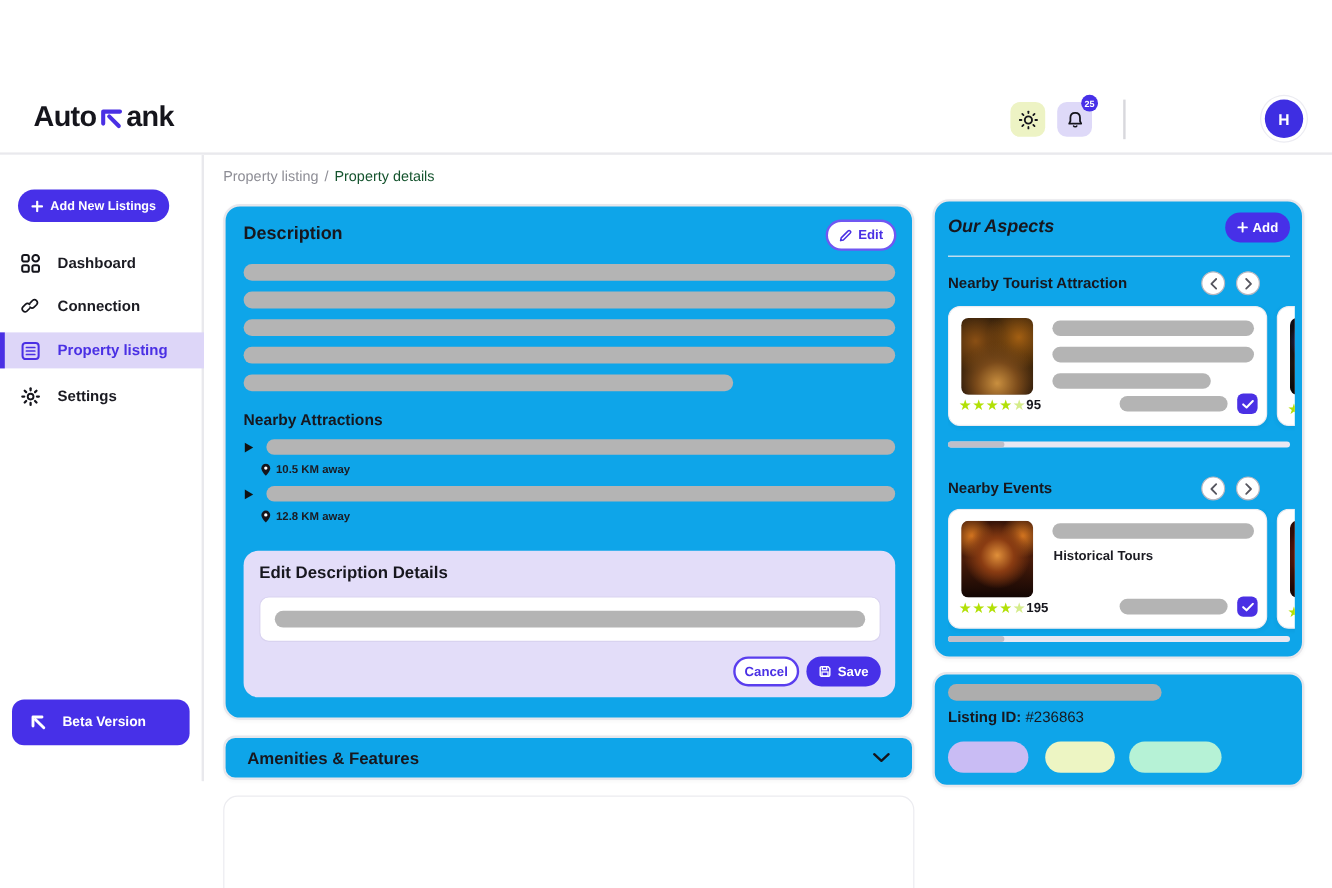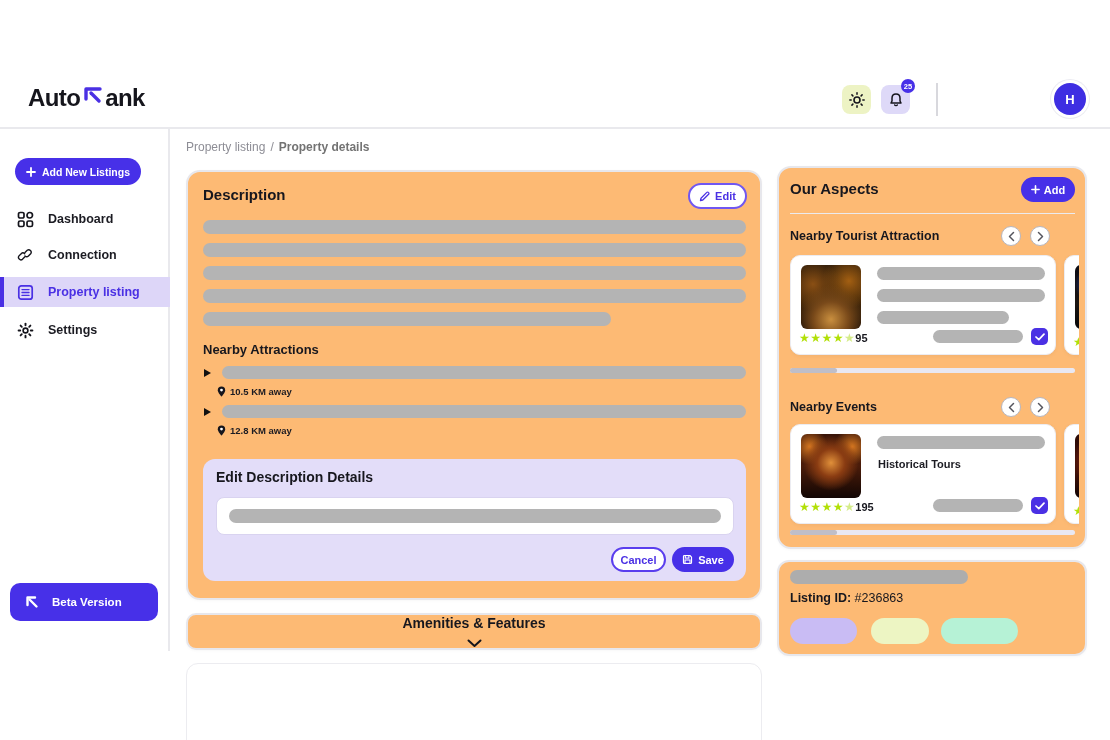--- a/index.html
+++ b/index.html
@@ -2,65 +2,65 @@
 <html><head>
 <meta charset="utf-8">
 <style>
   * { margin:0; padding:0; box-sizing:border-box; }
   html,body { width:1110px; height:740px; background:#fff; overflow:hidden; }
   body { font-family:"Liberation Sans", sans-serif; color:#17171e; position:relative; }
   .abs { position:absolute; }
   .bar { background:#b4b4b4; border-radius:8px; height:14px; }
 
   
-  .logo { left:28px; top:84px; font-size:24px; font-weight:800; letter-spacing:-0.6px; color:#15151c; display:flex; align-items:flex-start; }
+  .logo { left:28px; top:84px; font-size:24px; font-weight:800; letter-spacing:-0.6px; color:#15151c; display:flex; align-items:flex-end; }
   .logo svg { margin:0 1px 2px 2px; }
   .icon-btn { width:29px; height:29px; border-radius:8px; display:flex; align-items:center; justify-content:center; border:none; cursor:pointer; position:absolute; }
   .sun-btn { left:842px; top:85px; background:#edf3c4; }
   .bell-btn { left:881px; top:85px; background:#ded9f8; }
   .badge { position:absolute; right:-5px; top:-6px; min-width:14px; height:14px; border-radius:8px; background:#4730e8; color:#fff; font-size:7.5px; font-weight:700; display:flex; align-items:center; justify-content:center; padding:0 2px; }
   .hdr-divider { left:936px; top:83px; width:2px; height:33px; background:#d8d8dd; }
   .avatar { left:1054px; top:83px; width:32px; height:32px; border-radius:50%; background:#3e2ee2; color:#fff; font-size:13px; font-weight:700; display:flex; align-items:center; justify-content:center; box-shadow:0 0 0 3px #fff, 0 0 0 4px #ececf2; cursor:pointer; }
   .hdr-border { left:0; top:127px; width:1110px; height:2px; background:#e9e9ed; }
 
   
   .sidebar { left:0; top:129px; width:170px; height:522px; border-right:2px solid #e9e9ed; background:#fff; }
   .add-btn { position:absolute; left:15px; top:29px; width:126px; height:27px; border-radius:14px; background:#4730e8; color:#fff; font-size:10.5px; font-weight:700; border:none; display:flex; align-items:center; justify-content:center; gap:6px; cursor:pointer; font-family:inherit; }
   .nav-item { position:absolute; left:0; width:170px; height:30px; display:flex; align-items:center; gap:14px; padding-left:17px; font-size:12.5px; font-weight:700; color:#1b1b22; cursor:pointer; }
   .nav-item.active { background:#ddd6f8; color:#4a30e4; border-left:4px solid #4a30e4; padding-left:13px; }
   .beta-btn { position:absolute; left:10px; top:454px; width:148px; height:38px; border-radius:10px; background:#4730e8; color:#fff; font-size:11.5px; font-weight:600; border:none; display:flex; align-items:center; gap:12px; padding-left:14px; cursor:pointer; font-family:inherit; }
 
   
   .breadcrumb { left:186px; top:140px; font-size:12px; display:flex; gap:5px; }
   .crumb-parent { color:#8d8d95; }
   .crumb-sep { color:#8d8d95; }
-  .crumb-current { color:#737373; font-weight:700; }
-
-  
-  .card { background:#fdba74; border:2px solid #e7e7ec; border-radius:14px; box-shadow:0 1px 3px rgba(20,20,40,0.03);flex-direction:column; }
+  .crumb-current { color:#14532d; font-weight:400; }
+
+  
+  .card { background:#0ea5e9; border:2px solid #e7e7ec; border-radius:14px; box-shadow:0 1px 3px rgba(20,20,40,0.03); }
   .desc-card { left:186px; top:170px; width:576px; height:430px; }
   .desc-title { left:203px; top:186px; font-size:15px; font-weight:800; }
   .edit-btn { left:688px; top:183px; width:59px; height:26px; border-radius:14px; background:#fff; border:2px solid #7057f2; color:#4a30e4; font-size:11px; font-weight:700; display:flex; align-items:center; justify-content:center; gap:5px; cursor:pointer; font-family:inherit; }
   .attr-title { left:203px; top:342px; font-size:13px; font-weight:800; }
   .tri { width:0; height:0; border-left:7px solid #111; border-top:4.5px solid transparent; border-bottom:4.5px solid transparent; }
   .dist { font-size:9.5px; font-weight:700; color:#1b1b22; display:flex; align-items:flex-start; gap:4px; }
 
   .edit-panel { left:203px; top:459px; width:543px; height:122px; border-radius:12px; background:#e3ddf9; }
   .edit-panel-title { left:216px; top:469px; font-size:14px; font-weight:800; }
   .edit-input { left:216px; top:497px; width:518px; height:38px; background:#fff; border:1px solid #d9d3f0; border-radius:8px; display:flex; align-items:center; padding:0 12px; cursor:text; }
   .cancel-btn { left:611px; top:547px; width:55px; height:25px; border-radius:13px; background:#fff; border:2px solid #5a3eee; color:#4a30e4; font-size:11px; font-weight:700; cursor:pointer; font-family:inherit; }
   .save-btn { left:672px; top:547px; width:62px; height:25px; border-radius:13px; background:#4730e8; border:none; color:#fff; font-size:11px; font-weight:700; display:flex; align-items:center; justify-content:center; gap:5px; cursor:pointer; font-family:inherit; }
 
   .amen-card { left:186px; top:613px; width:576px; height:37px; border-radius:10px; display:flex; align-items:center; justify-content:space-between; padding:0 18px; cursor:pointer; }
   .amen-title { font-size:14px; font-weight:800; }
   .partial-card { left:186px; top:663px; width:576px; height:90px; border:1px solid #ececf0; border-radius:12px; background:#fff; }
 
   
   .aspects-card { left:777px; top:166px; width:310px; height:383px; }
-  .aspects-title { left:790px; top:180px; font-size:15px; font-weight:800; }
+  .aspects-title { left:790px; top:180px; font-size:15px; font-weight:800;font-style:italic; }
   .add-aspect-btn { left:1021px; top:177px; width:54px; height:25px; border-radius:13px; background:#4730e8; border:none; color:#fff; font-size:11px; font-weight:700; display:flex; align-items:center; justify-content:center; gap:4px; cursor:pointer; font-family:inherit; }
   .aspects-divider { left:790px; top:213px; width:285px; height:1px; background:#ebebef; }
   .section-title { font-size:12.5px; font-weight:800; }
   .chev-btn { width:20px; height:20px; border-radius:50%; border:1.5px solid #b7b7c0; background:#fff; display:flex; align-items:center; justify-content:center; cursor:pointer; }
   .carousel { overflow:hidden; }
   .mini-card { position:absolute; top:0; width:266px; height:100px; background:#fff; border:1px solid #ececf1; border-radius:10px; box-shadow:0 1px 4px rgba(20,20,40,0.05); }
   .mini-img { position:absolute; left:10px; top:9px; width:60px; height:64px; border-radius:6px; }
   .img-autumn { background:
       radial-gradient(circle at 50% 85%, #c98f3f 0%, #7a4a1a 28%, transparent 55%),
       radial-gradient(circle at 20% 30%, #8a4f14 0%, transparent 40%),

